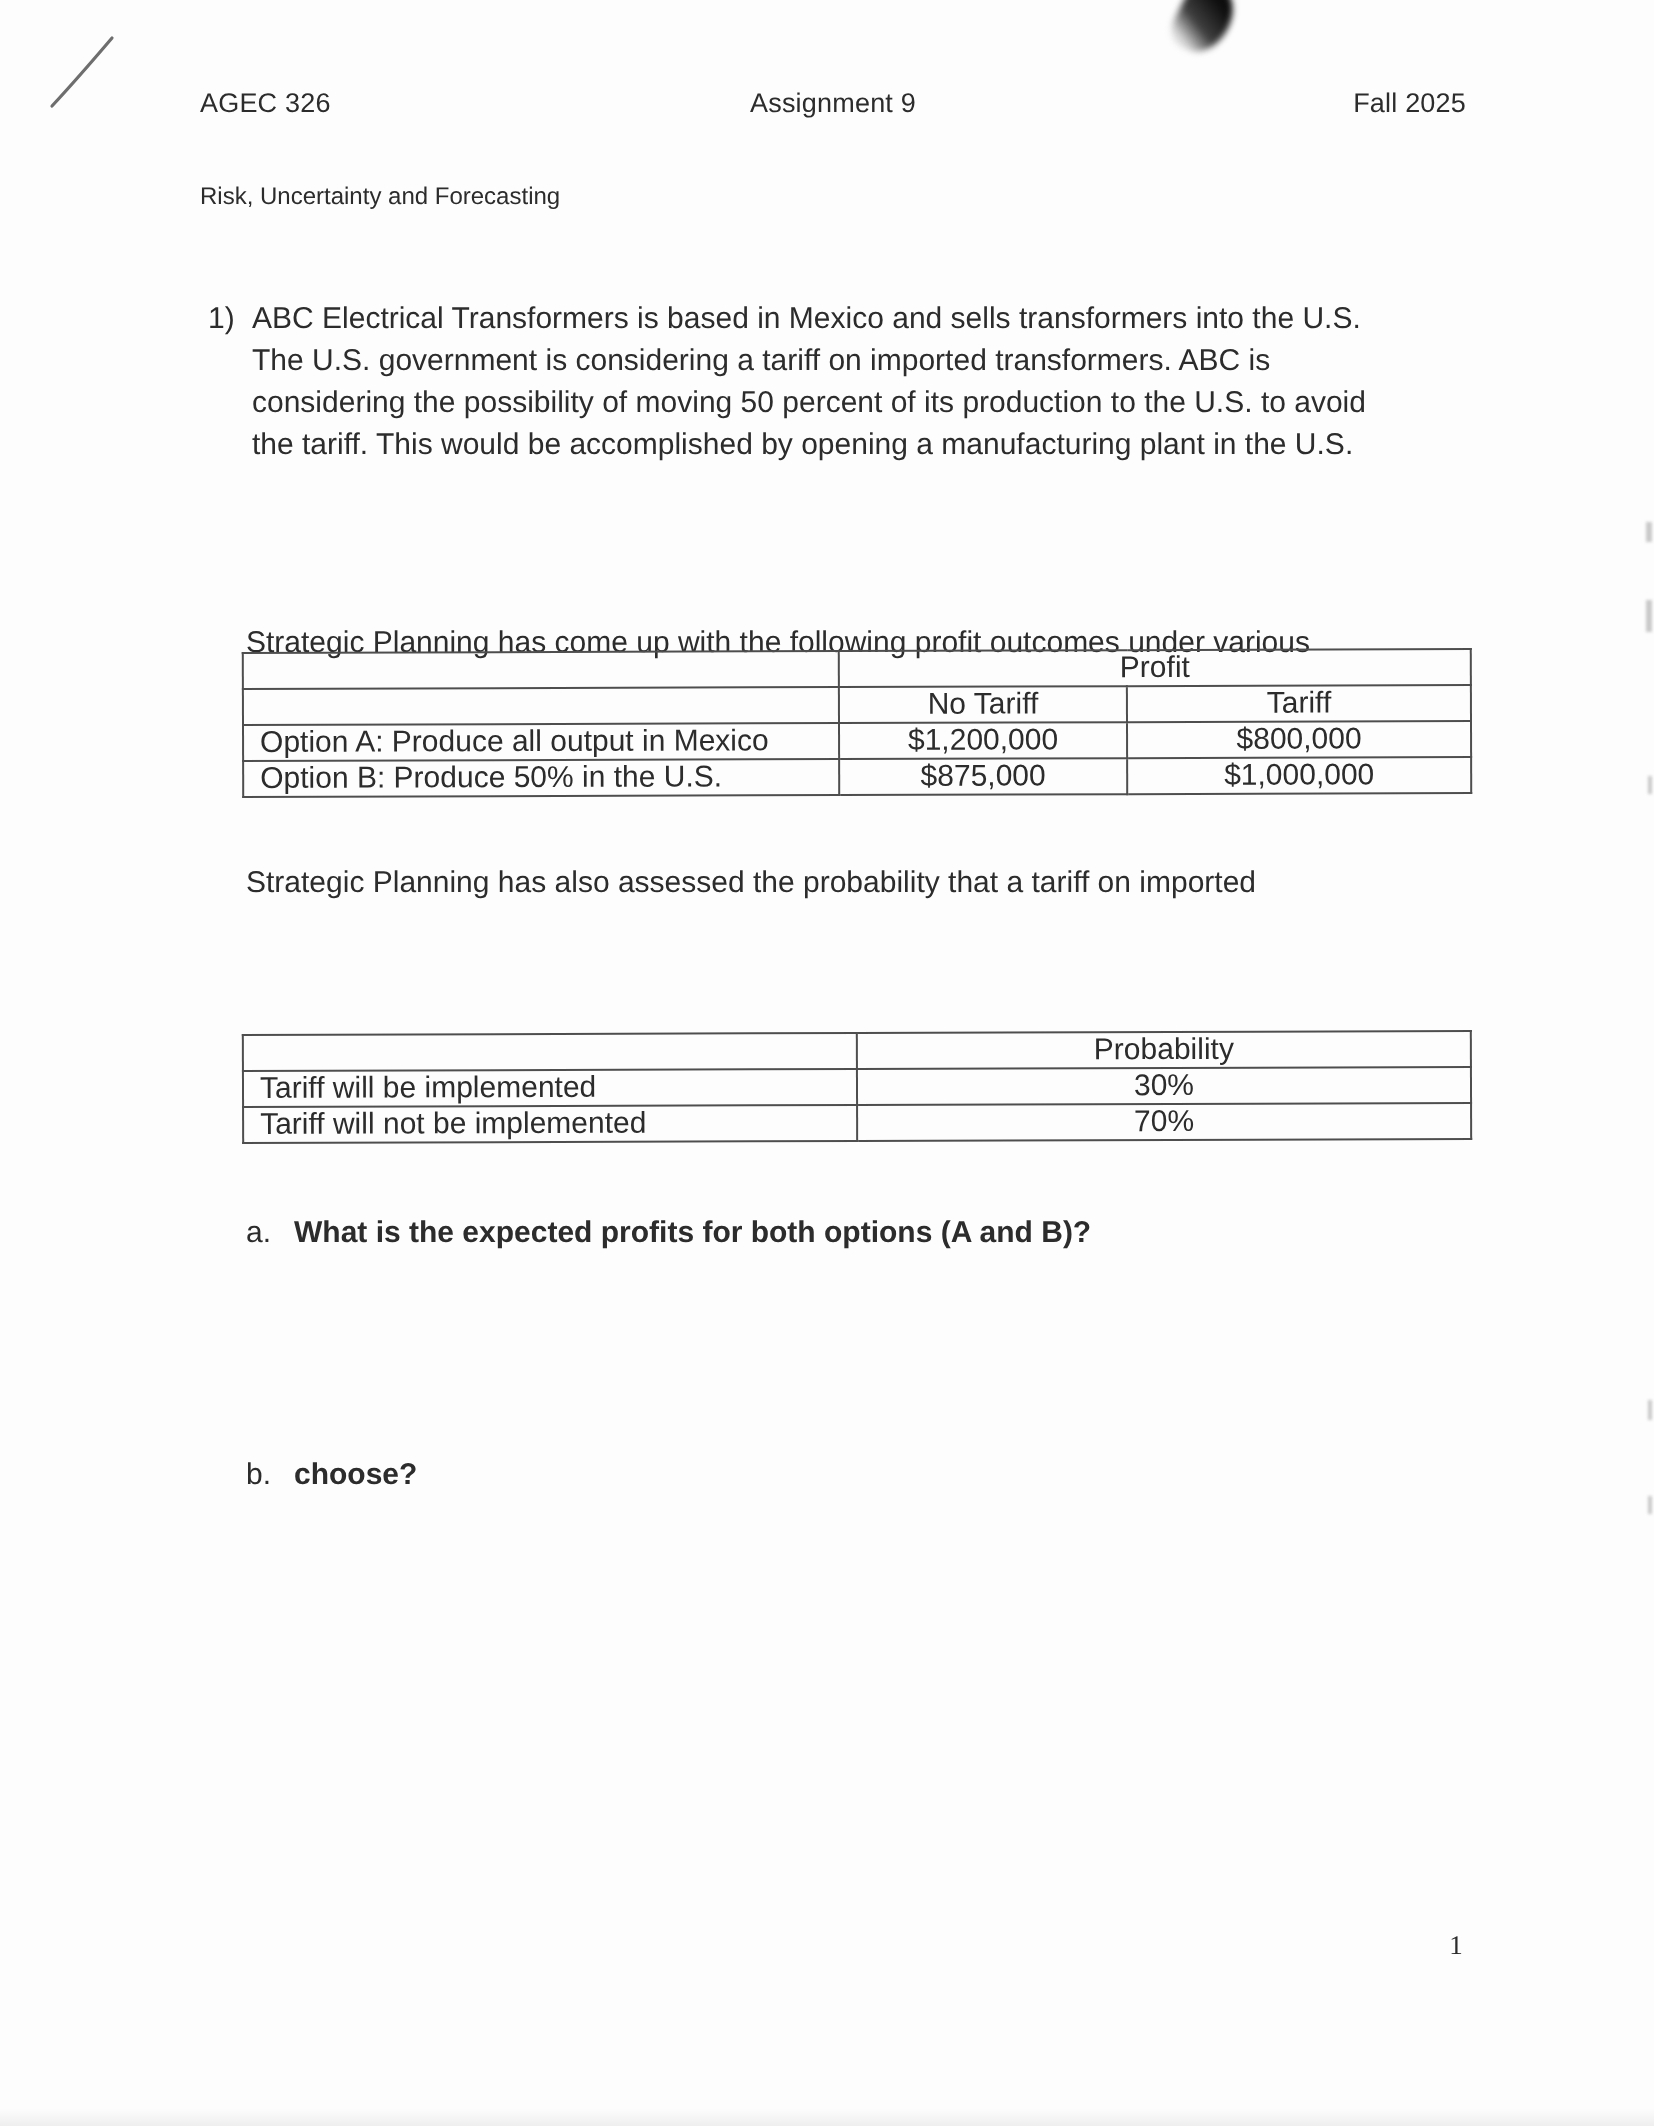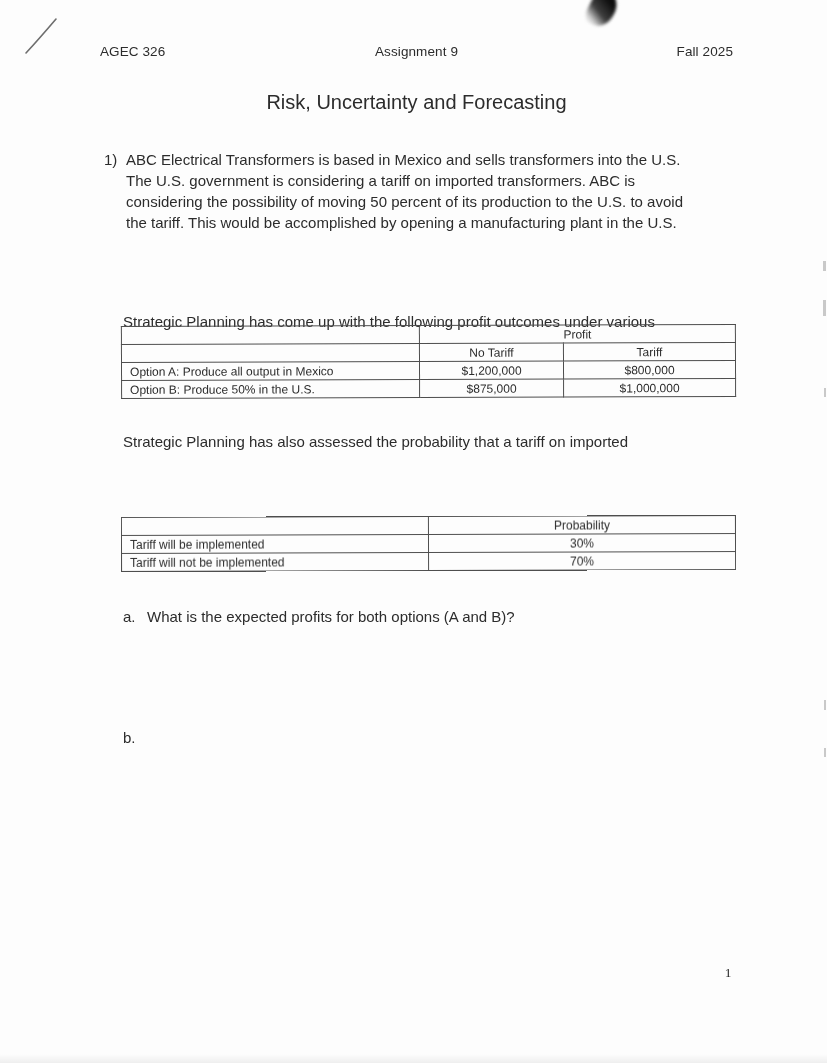--- a/index.html
+++ b/index.html
@@ -16,51 +16,51 @@
   .hdr {
     position:absolute; top:44px; left:100px; width:633px;
     display:flex; font-size:13.5px; letter-spacing:0.1px;
   }
   .hdr .l { flex:1; text-align:left; }
   .hdr .c { flex:1; text-align:center; }
   .hdr .r { flex:1; text-align:right; }
 
   .doc-title {
     position:absolute; top:91px; left:100px; width:633px;
-    text-align:center; font-size:20px;
+    text-align:left; font-size:12px;
   }
 
   .para { font-size:15px; line-height:21px; }
 
   .q1 { position:absolute; top:149px; left:104px; display:flex; }
   .q1 .num { width:22px; flex:0 0 22px; }
   .q1 .body { width:620px; }
 
   .intro1 { position:absolute; top:273px; left:123px;margin-top:38px; }
   .intro2 { position:absolute; top:431px; left:123px; }
 
   table.scan-table {
     position:absolute; border-collapse:collapse; table-layout:fixed;
     transform:rotate(-0.18deg);
   }
   table.scan-table td {
     border:1px solid #4e4e4e;
-    font-size:12px; height:17px; padding:0 6px;
+    font-size:15px; height:17px; padding:0 6px;
     text-align:center; overflow:hidden; white-space:nowrap;
   }
   table.scan-table td.lbl { text-align:left; padding-left:8px; }
 
   .t-profit { top:325px; left:121px; width:614px; }
   .t-prob   { top:516px; left:121px; width:614px; }
 
   .subq { position:absolute; left:123px; display:flex; }
   .subq .letter { width:16px; flex:0 0 16px; margin-right:8px; }
   .subq-a { top:606px; }
   .subq-b { top:727px; }
-  .subq .body { width:575px; }
+  .subq .body { width:575px;font-weight:bold; }
 
   .pgnum {
     position:absolute; top:965px; left:714px; width:28px;
     text-align:center; font-family:"Liberation Serif", serif; font-size:13.5px;
   }
 
   
   .slash { position:absolute; top:10px; left:18px; }
 
   
@@ -173,20 +173,21 @@
       </table>
 
     <div class="subq subq-a para">
       <span class="letter">a.</span>
       <span class="body">What is the expected profits for both options (A and B)?</span>
     </div>
 
     <div class="subq subq-b para">
       <span class="letter">b.</span>
       <span class="body">
+        <div>choose?</div>
       </span>
     </div>
 
     <div class="pgnum">1</div>
 
   </div>
 
   <div class="edge-mark em1"></div>
   <div class="edge-mark em2"></div>
   <div class="edge-mark em3"></div>

